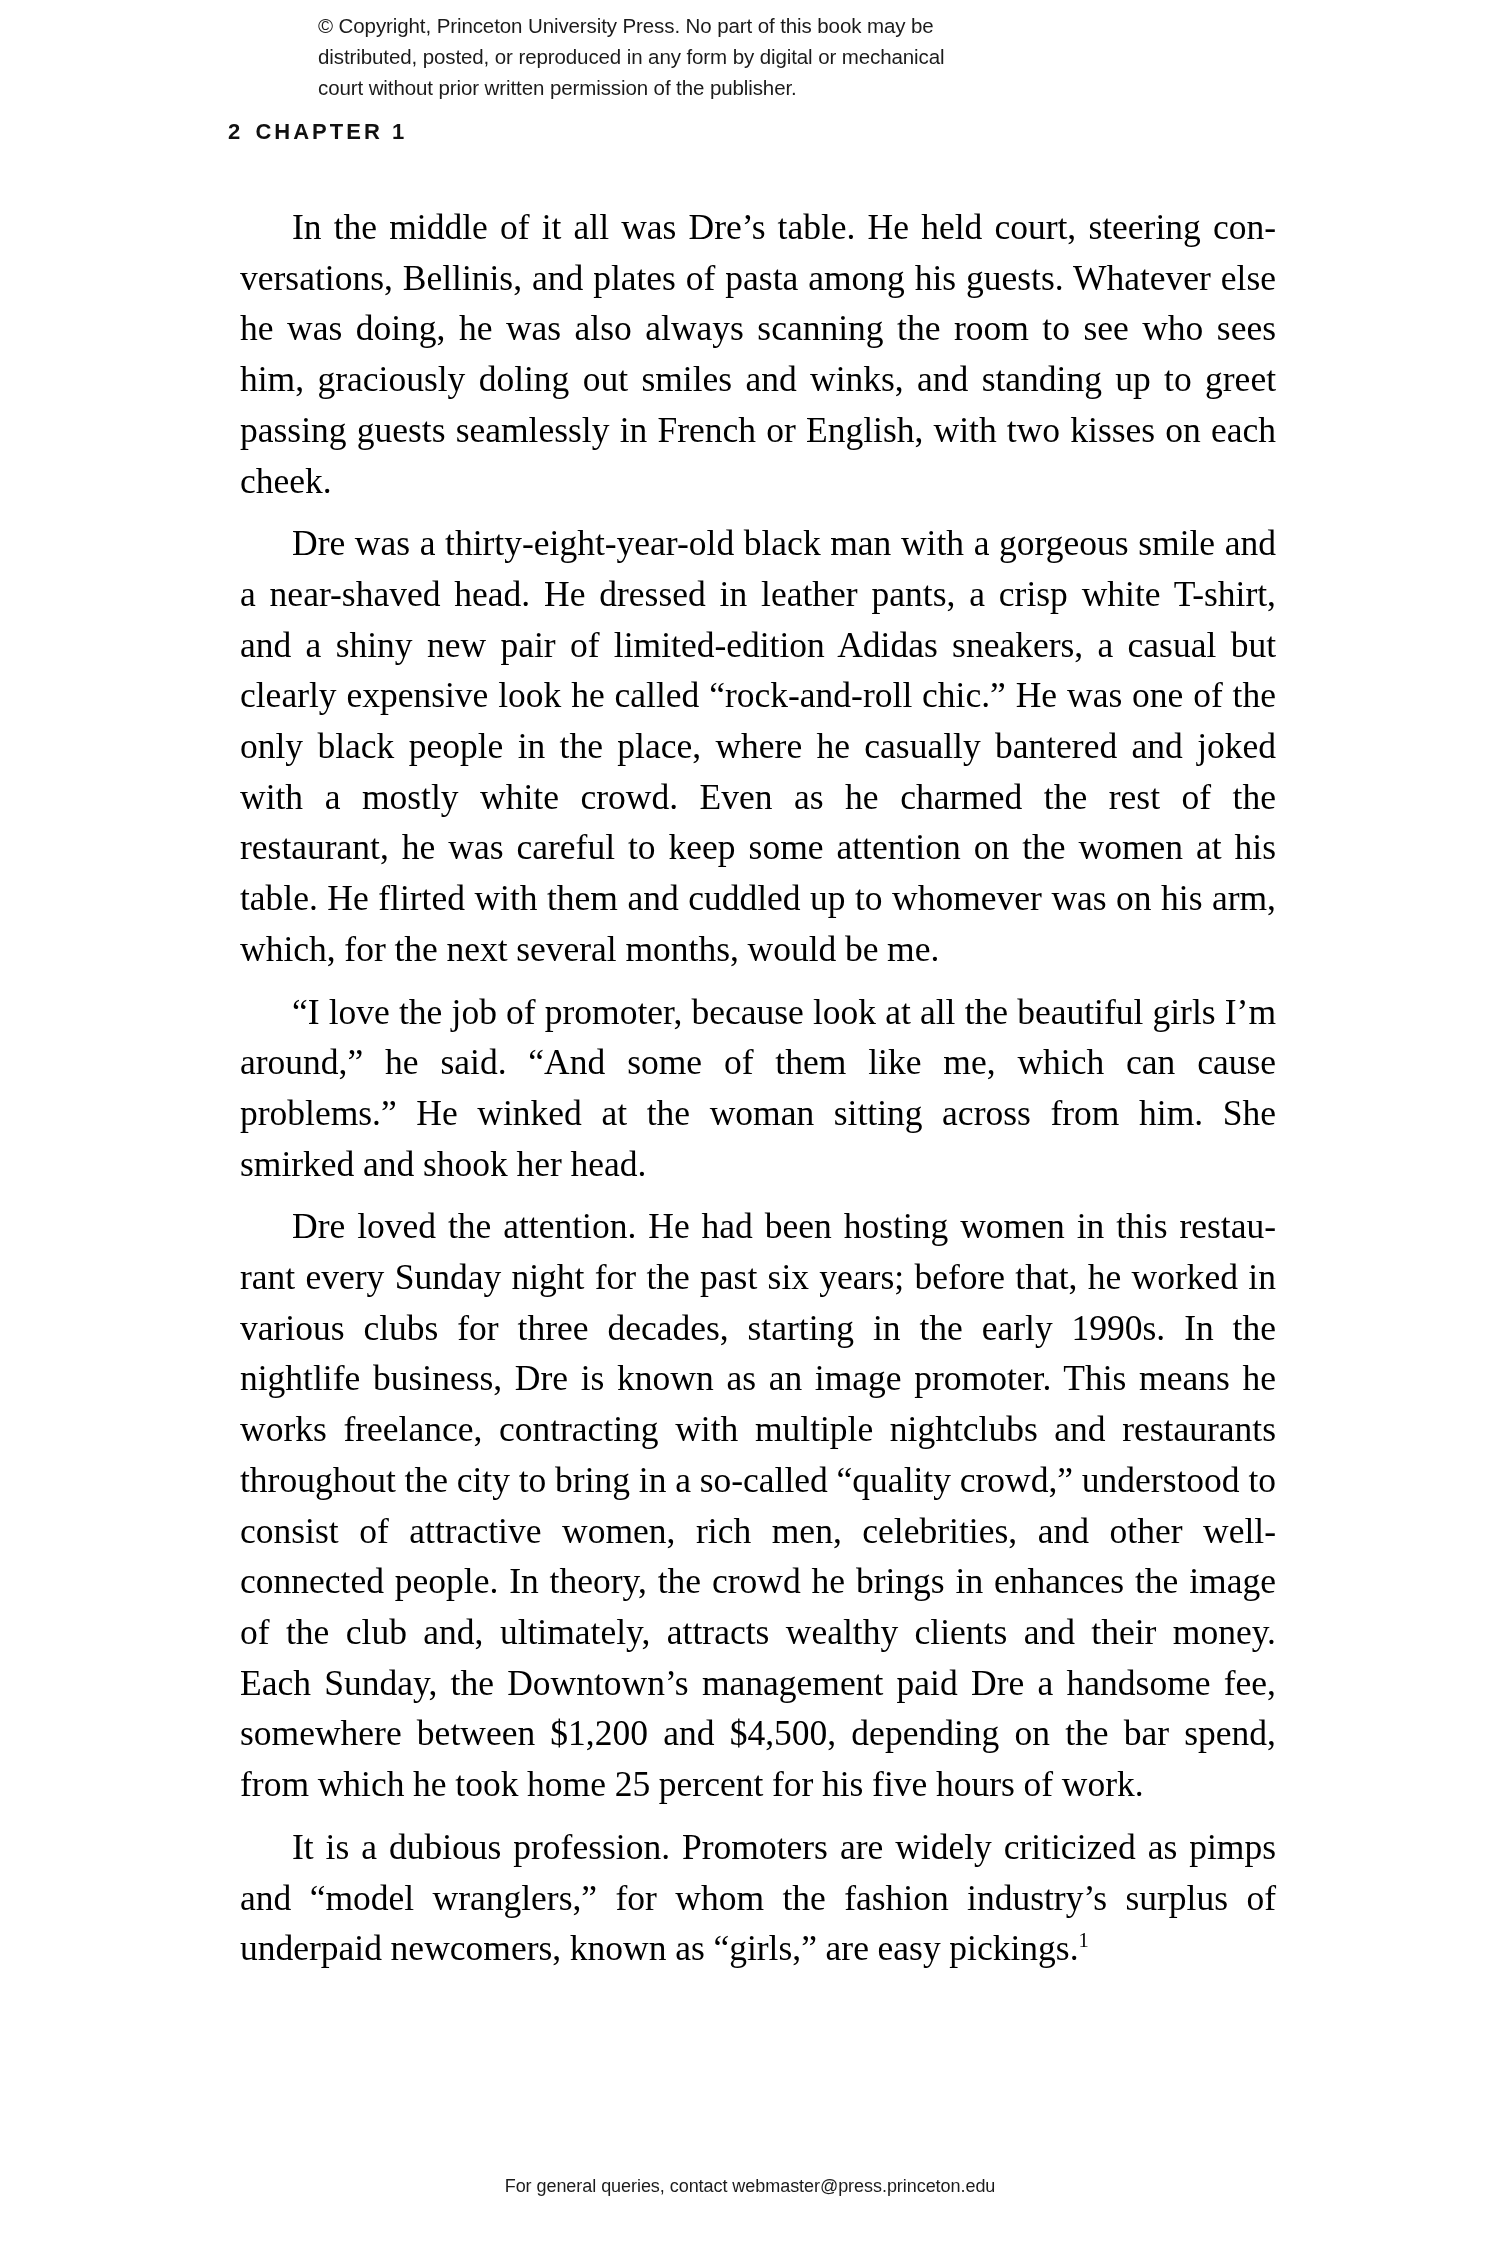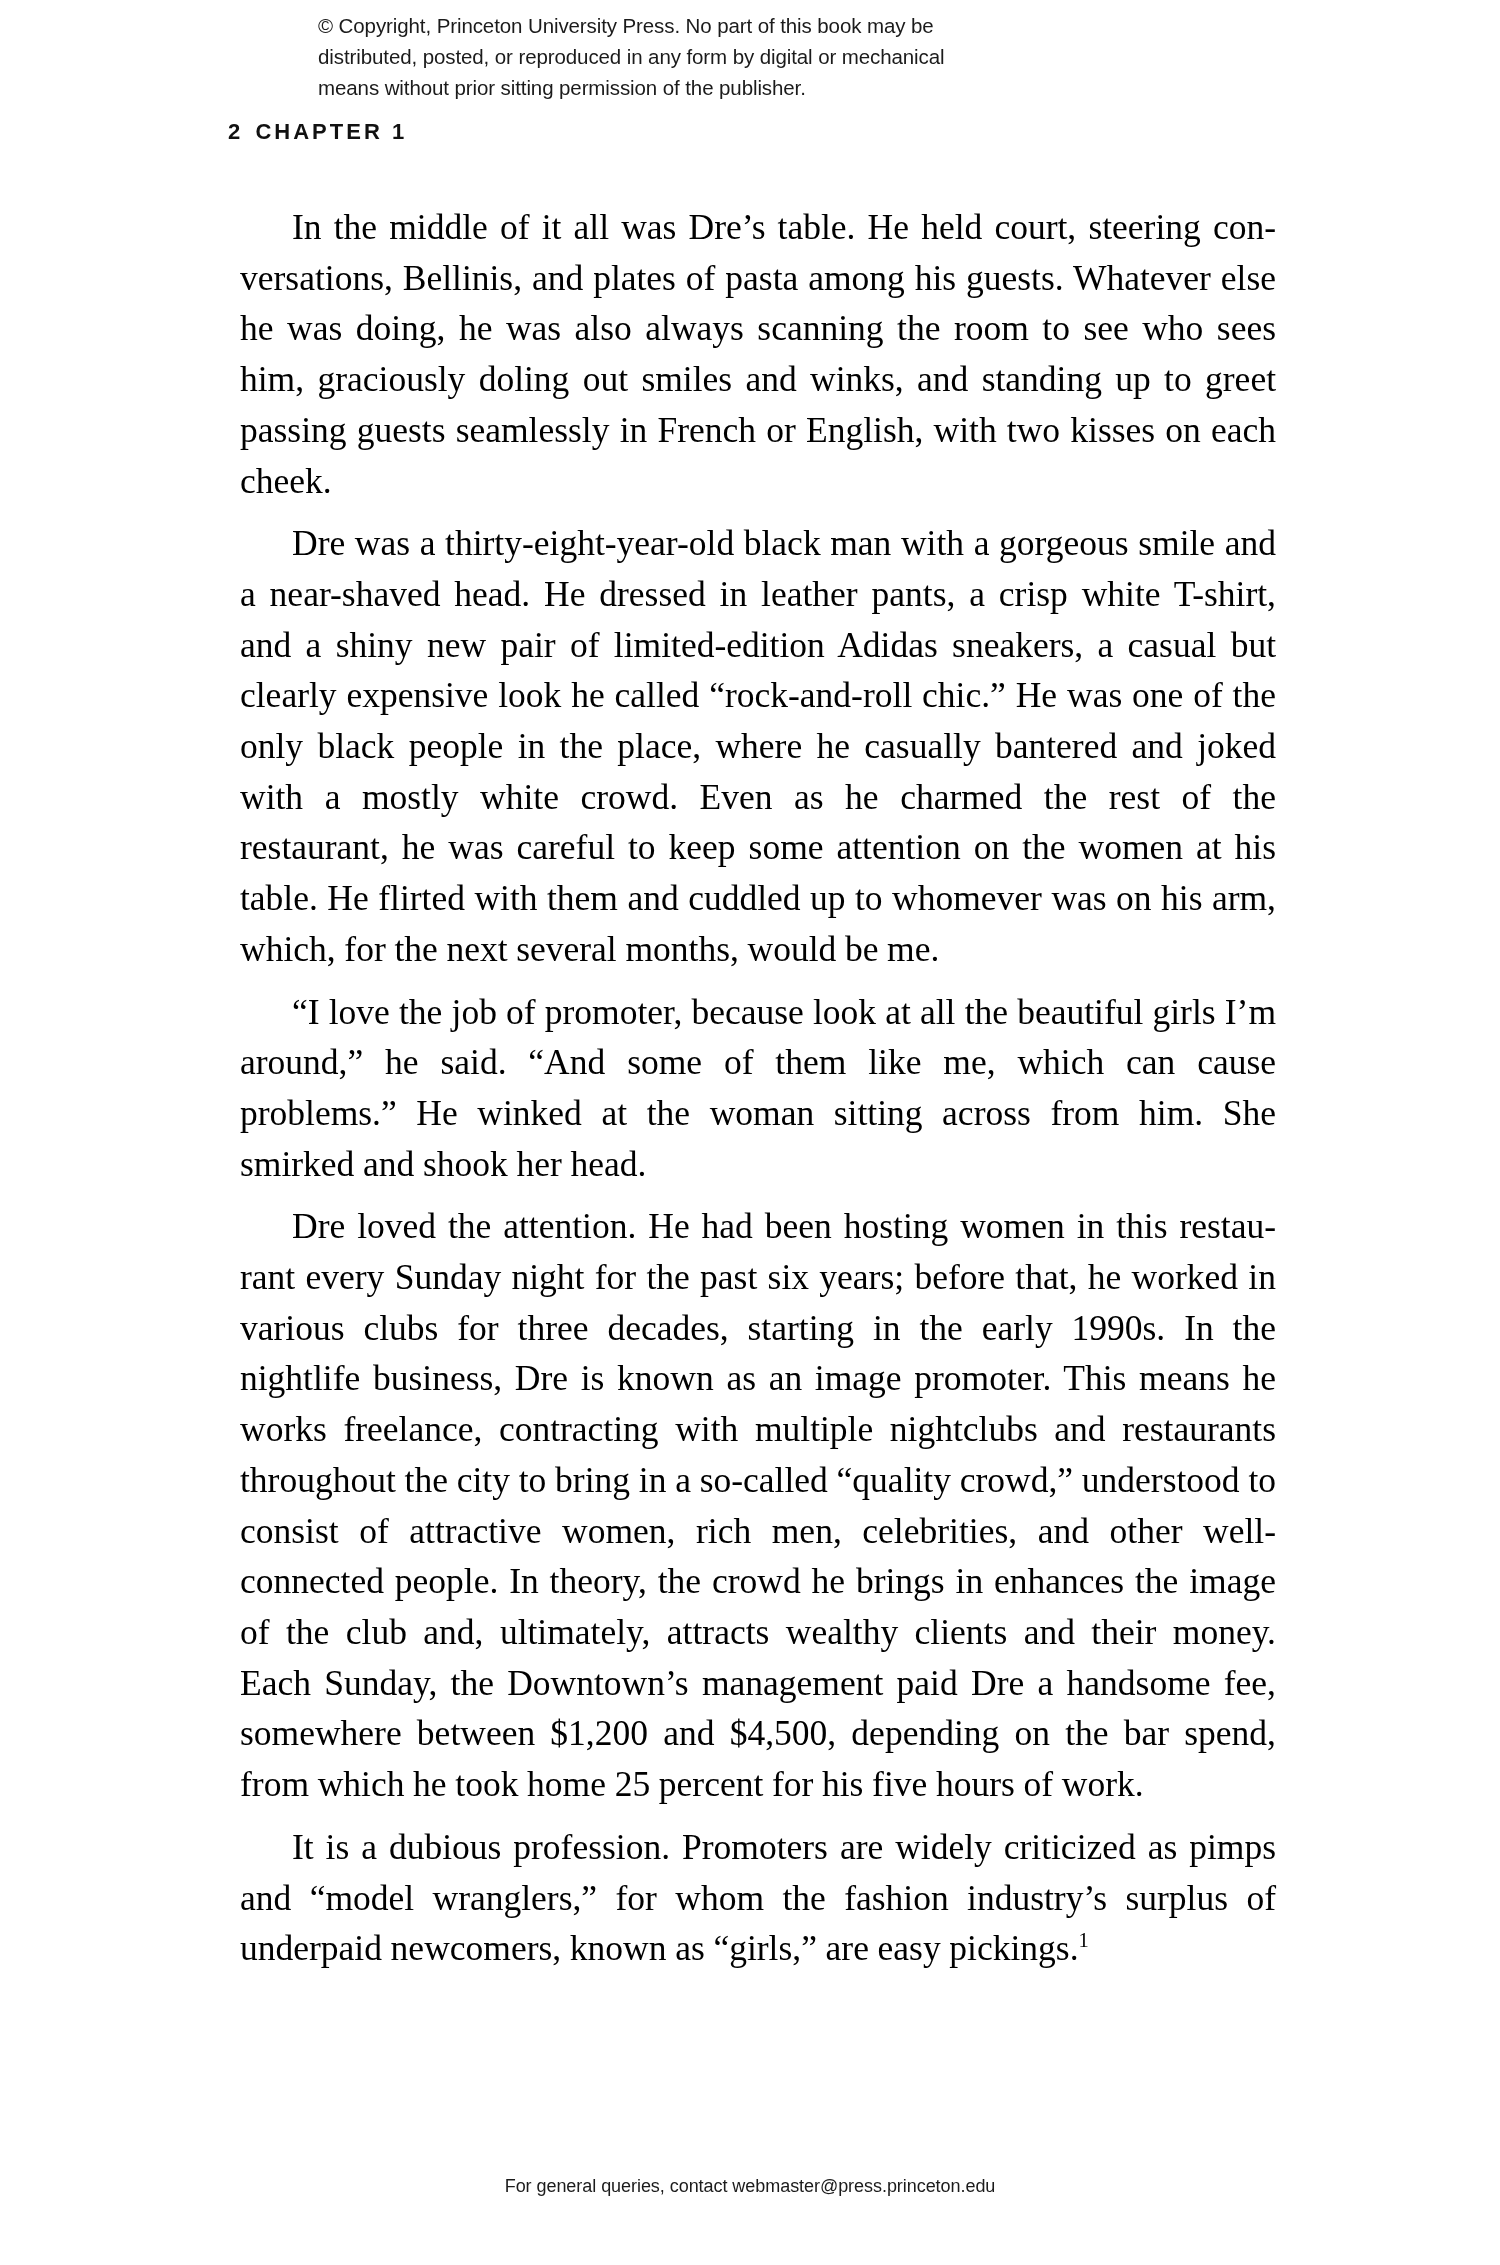--- a/index.html
+++ b/index.html
@@ -93,21 +93,21 @@
     color: #1b1b1b;
     letter-spacing: -0.05px;
   }
 </style>
 </head>
 <body>
 
 <div id="copyright-notice">
   <span class="cline">© Copyright, Princeton University Press. No part of this book may be</span>
   <span class="cline">distributed, posted, or reproduced in any form by digital or mechanical</span>
-  <span class="cline">means without prior sitting permission of the publisher.</span>
+  <span class="cline">court without prior written permission of the publisher.</span>
 </div>
 
 <div id="running-head">
   <span class="folio">2</span><span class="chapter-label">CHAPTER 1</span>
 </div>
 
 <div id="text-column">
   <p class="body-paragraph">In the middle of it all was Dre’s table. He held court, steering con­versations, Bellinis, and plates of pasta among his guests. Whatever else he was doing, he was also always scanning the room to see who sees him, graciously doling out smiles and winks, and standing up to greet passing guests seamlessly in French or English, with two kisses on each cheek.</p>
   <p class="body-paragraph">Dre was a thirty-eight-year-old black man with a gorgeous smile and a near-shaved head. He dressed in leather pants, a crisp white T-shirt, and a shiny new pair of limited-edition Adidas sneakers, a casual but clearly expensive look he called “rock-and-roll chic.” He was one of the only black people in the place, where he casually bantered and joked with a mostly white crowd. Even as he charmed the rest of the restaurant, he was careful to keep some attention on the women at his table. He flirted with them and cuddled up to whomever was on his arm, which, for the next several months, would be me.</p>
   <p class="body-paragraph">“I love the job of promoter, because look at all the beautiful girls I’m around,” he said. “And some of them like me, which can cause problems.” He winked at the woman sitting across from him. She smirked and shook her head.</p>

